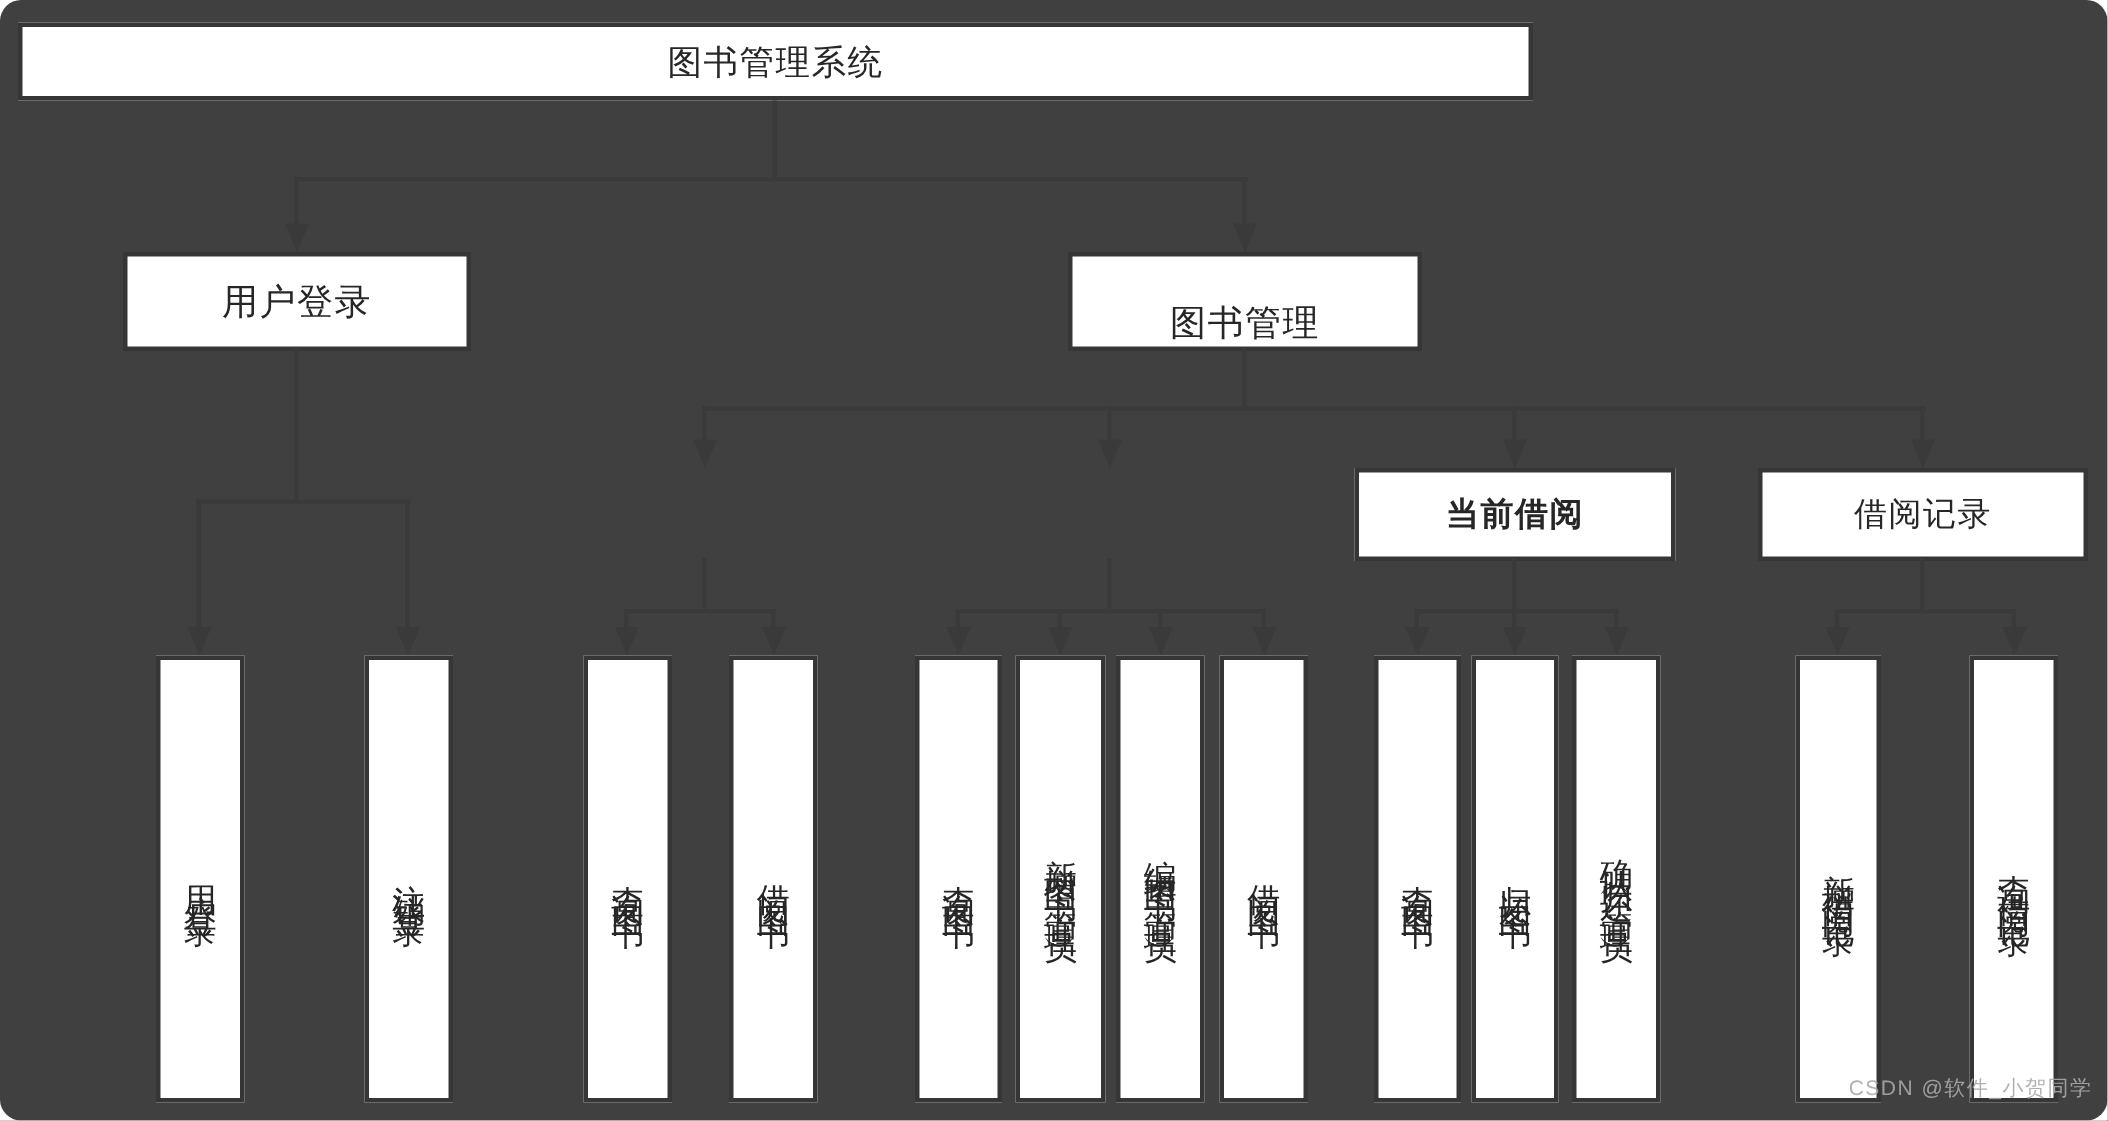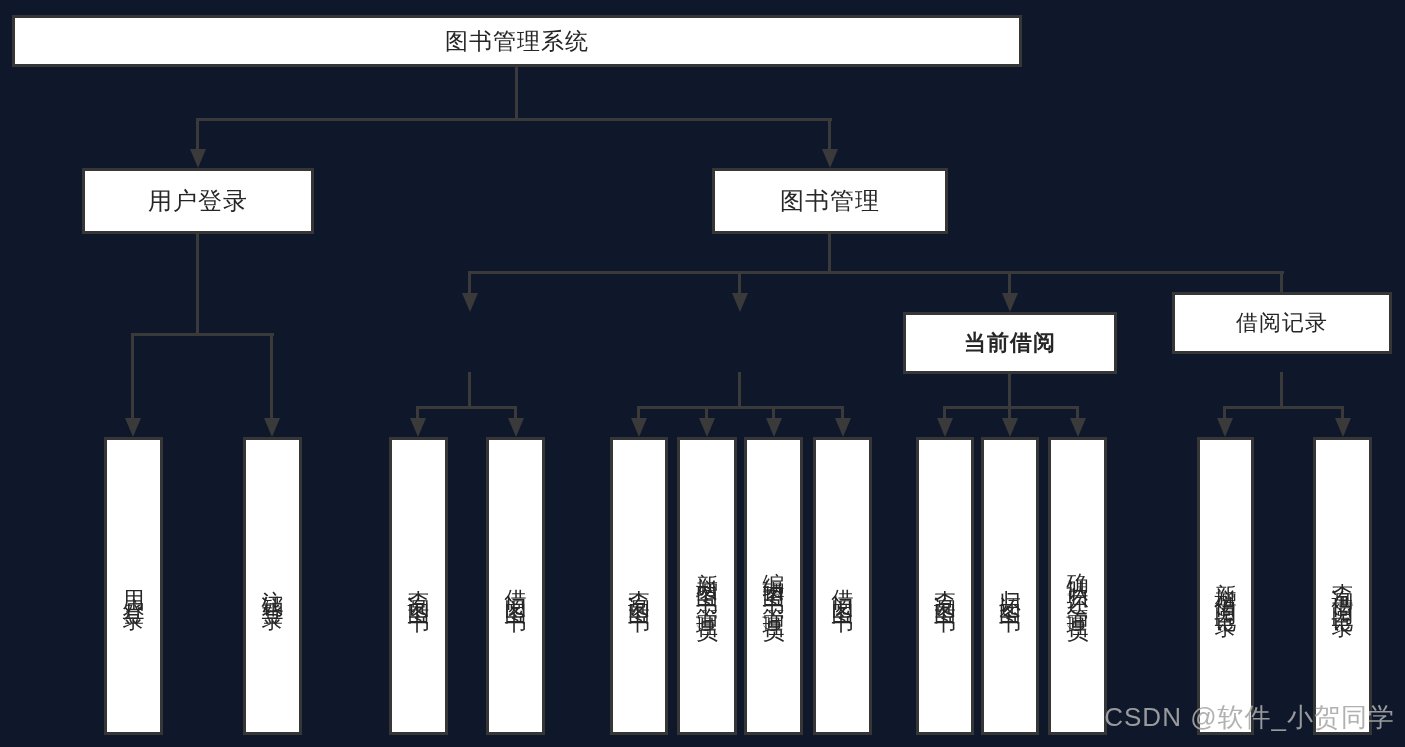--- a/index.html
+++ b/index.html
@@ -1,19 +1,20 @@
 <!DOCTYPE html>
 <html><head>
 <meta charset="utf-8">
 <style>
   html,body { margin:0; padding:0; background:#fff; }
   #canvas {
-    position:relative; width:1405px; height:747px; background:#0f172a;
+    position:relative; width:1405px; height:747px; background:#404040;
     font-family:"Liberation Sans","DejaVu Sans",sans-serif; color:#222;
     overflow:hidden;
+    border-radius:14px;
   }
   .box {
     position:absolute; box-sizing:border-box;
     border:3px solid #363636; background:#ffffff;
     display:flex; align-items:center; justify-content:center;
     color:#262626;
   }
   .box-root  { font-size:23px; letter-spacing:1px; }
   .box-l2    { font-size:24px; letter-spacing:1px; }
   .box-l3    { font-size:22px; letter-spacing:1px; }
@@ -24,21 +25,21 @@
   }
   .hline { position:absolute; height:3px; background:#3a3a3a; }
   .vline { position:absolute; width:3px;  background:#3a3a3a; }
   .arrow {
     position:absolute; width:0; height:0;
     border-left:8px solid transparent; border-right:8px solid transparent;
     border-top:19px solid #3a3a3a;
   }
   .watermark {
     position:absolute; right:10px; bottom:12px;
-    font-size:26px; color:rgba(168,168,168,0.9); letter-spacing:1px;
+    font-size:14px; color:rgba(168,168,168,0.9); letter-spacing:1px;
     white-space:nowrap; z-index:5;
   }
 </style>
 </head>
 <body>
 
 <div id="canvas">
 
   <div class="box box-root" style="left:12px; top:15px; width:1010px; height:52px;">
     <span>图书管理系统</span>
@@ -47,21 +48,21 @@
   <div class="vline" style="left:515px; top:67px;  height:53px;"></div>
   <div class="hline" style="left:196px; top:118px; width:636px;"></div>
   <div class="vline" style="left:196px; top:118px; height:34px;"></div>
   <div class="arrow" style="left:190px; top:149px;"></div>
   <div class="vline" style="left:828px; top:118px; height:34px;"></div>
   <div class="arrow" style="left:822px; top:149px;"></div>
 
   <div class="box box-l2" style="left:82px; top:168px; width:232px; height:66px;">
     <span>用户登录</span>
   </div>
-  <div class="box box-l2" style="left:712px; top:168px; width:236px; height:66px;">
+  <div class="box box-l2" style="left:712px; top:168px; width:236px; height:66px;align-items:flex-end;">
     <span>图书管理</span>
   </div>
 
   <div class="vline" style="left:196px; top:232px; height:104px;"></div>
   <div class="hline" style="left:131px; top:333px; width:143px;"></div>
   <div class="vline" style="left:131px; top:333px; height:88px;"></div>
   <div class="arrow" style="left:125px; top:418px;"></div>
   <div class="vline" style="left:270px; top:333px; height:88px;"></div>
   <div class="arrow" style="left:264px; top:418px;"></div>
 
@@ -72,21 +73,21 @@
   <div class="vline" style="left:738px;  top:271px; height:25px;"></div>
   <div class="arrow" style="left:732px;  top:293px;"></div>
   <div class="vline" style="left:1008px; top:271px; height:25px;"></div>
   <div class="arrow" style="left:1002px; top:293px;"></div>
   <div class="vline" style="left:1280px; top:271px; height:25px;"></div>
   <div class="arrow" style="left:1274px; top:293px;"></div>
 
   <div class="box box-l3" style="left:903px; top:312px; width:214px; height:62px;font-weight:bold;">
     <span>当前借阅</span>
   </div>
-  <div class="box box-l3" style="left:1172px; top:292px; width:220px; height:62px;">
+  <div class="box box-l3" style="left:1172px; top:312px; width:220px; height:62px;">
     <span>借阅记录</span>
   </div>
 
   <div class="vline" style="left:468px; top:372px; height:36px;"></div>
   <div class="hline" style="left:416px; top:406px; width:101px;"></div>
   <div class="vline" style="left:416px; top:406px; height:15px;"></div>
   <div class="arrow" style="left:410px; top:418px;"></div>
   <div class="vline" style="left:514px; top:406px; height:15px;"></div>
   <div class="arrow" style="left:508px; top:418px;"></div>
 

